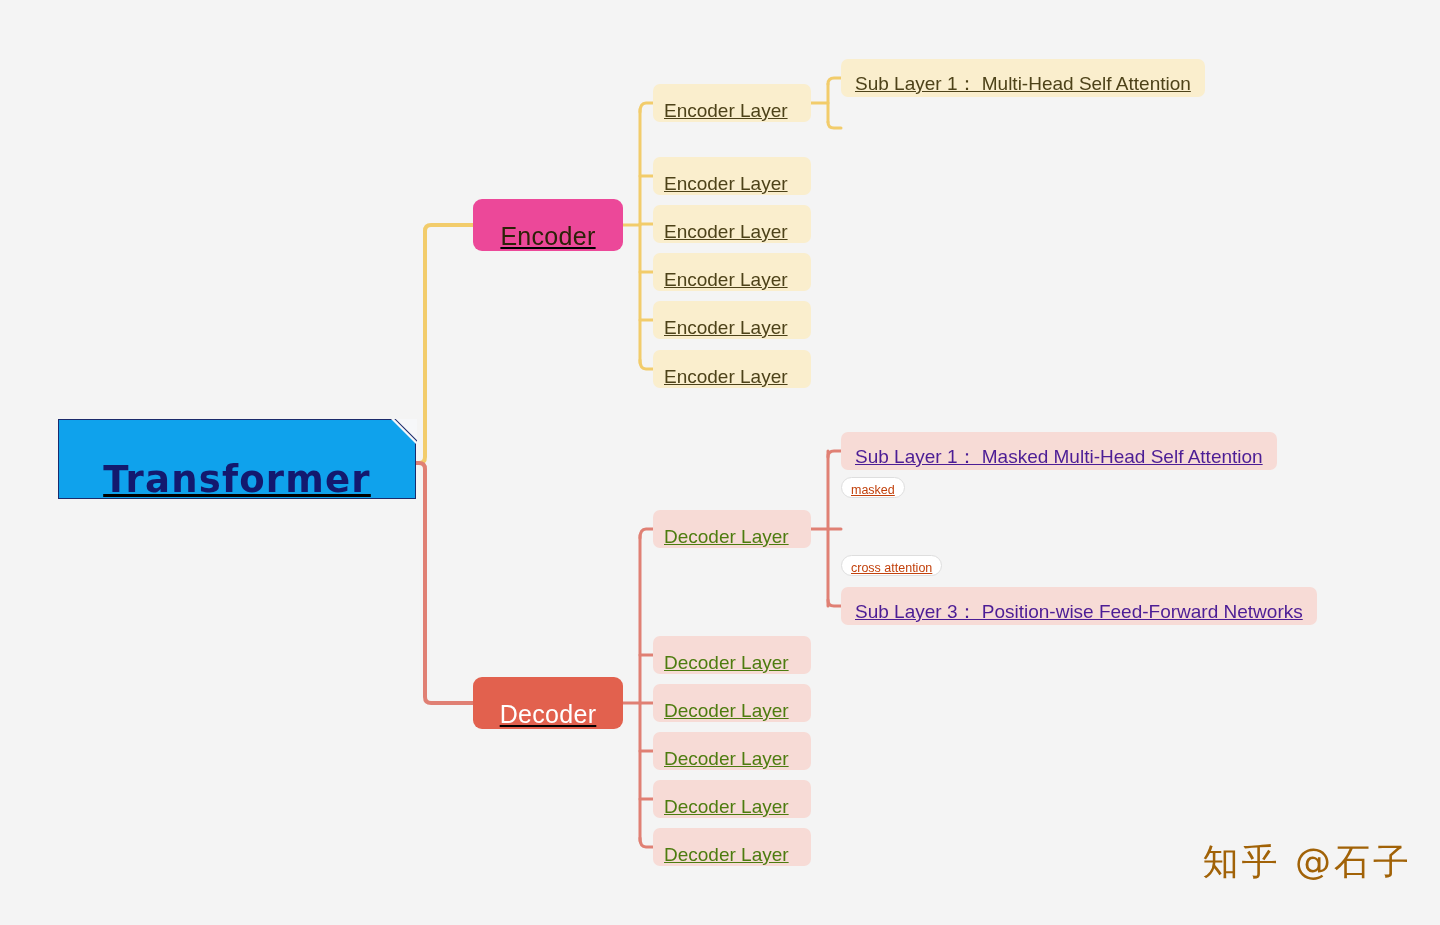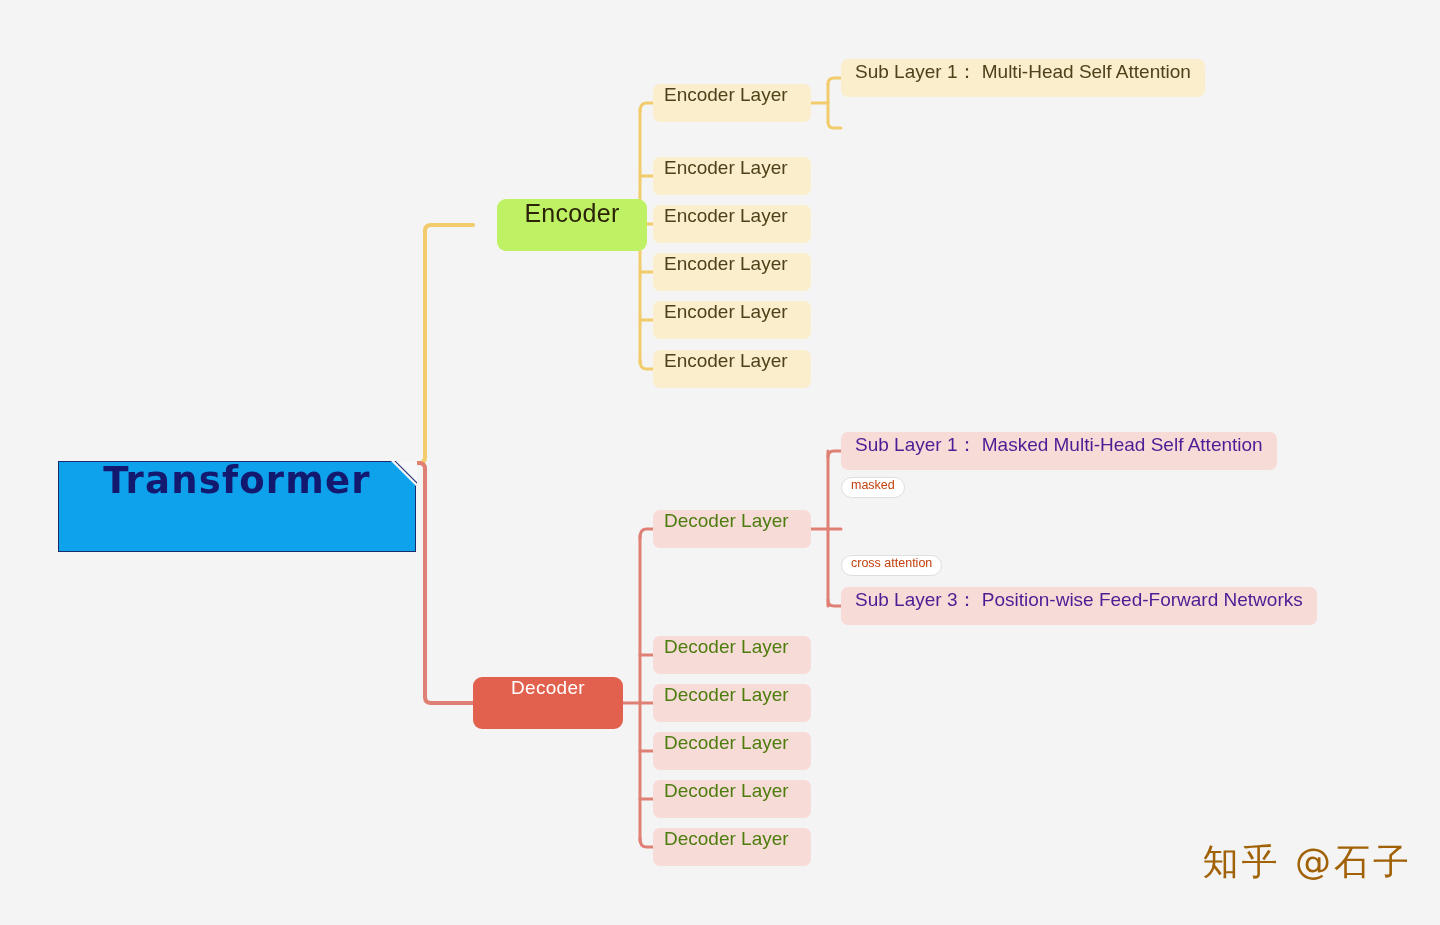--- a/index.html
+++ b/index.html
@@ -33,33 +33,33 @@
     pointer-events: none;
     z-index: 1;
   }
 
   
   .node {
     position: absolute;
     z-index: 2;
     box-sizing: border-box;
     display: flex;
-    align-items: flex-start;
+    align-items: flex-end;
+    text-decoration: underline;
   }
 
   
   .root-node {
     left: 58px;
     top: 419px;
     width: 358px;
-    height: 91px;
+    height: 80px;
     background: #0fa2ec;
     border: 1.5px solid #1b2a6b;
     justify-content: center;
-    margin-top: 42px;
   }
   .root-label {
     font-family: "DejaVu Sans", sans-serif;
     font-size: 37px;
     font-weight: 700;
     letter-spacing: 1.2px;
     color: #13196e;
     line-height: 1;
   }
   
@@ -95,37 +95,36 @@
   .branch-head {
     border-radius: 9px;
     justify-content: center;
     padding: 0 14px;
   }
   .encoder-node {
     left: 473px;
     top: 199px;
     width: 150px;
     height: 52px;
-    background: #bef264;
-    margin-left: 24px;
+    background: #ec4899;
   }
   .encoder-node .branch-label {
     font-size: 25px;
     color: #2c2208;
     letter-spacing: .3px;
   }
   .decoder-node {
     left: 473px;
     top: 677px;
     width: 150px;
     height: 52px;
     background: #e2614e;
   }
   .decoder-node .branch-label {
-    font-size: 19px;
+    font-size: 25px;
     color: #ffffff;
     letter-spacing: .3px;
   }
 
   
   .layer-chip {
     left: 653px;
     width: 158px;
     height: 38px;
     border-radius: 7px;

